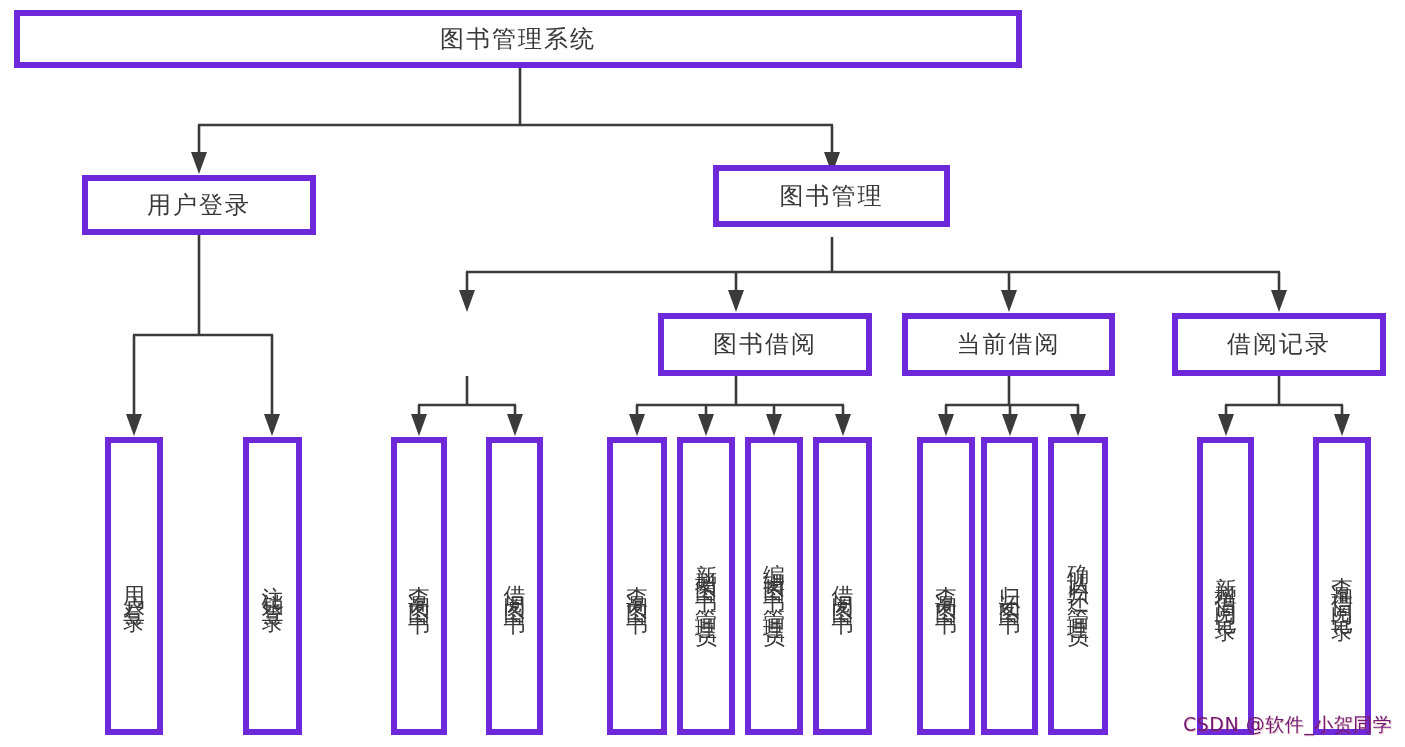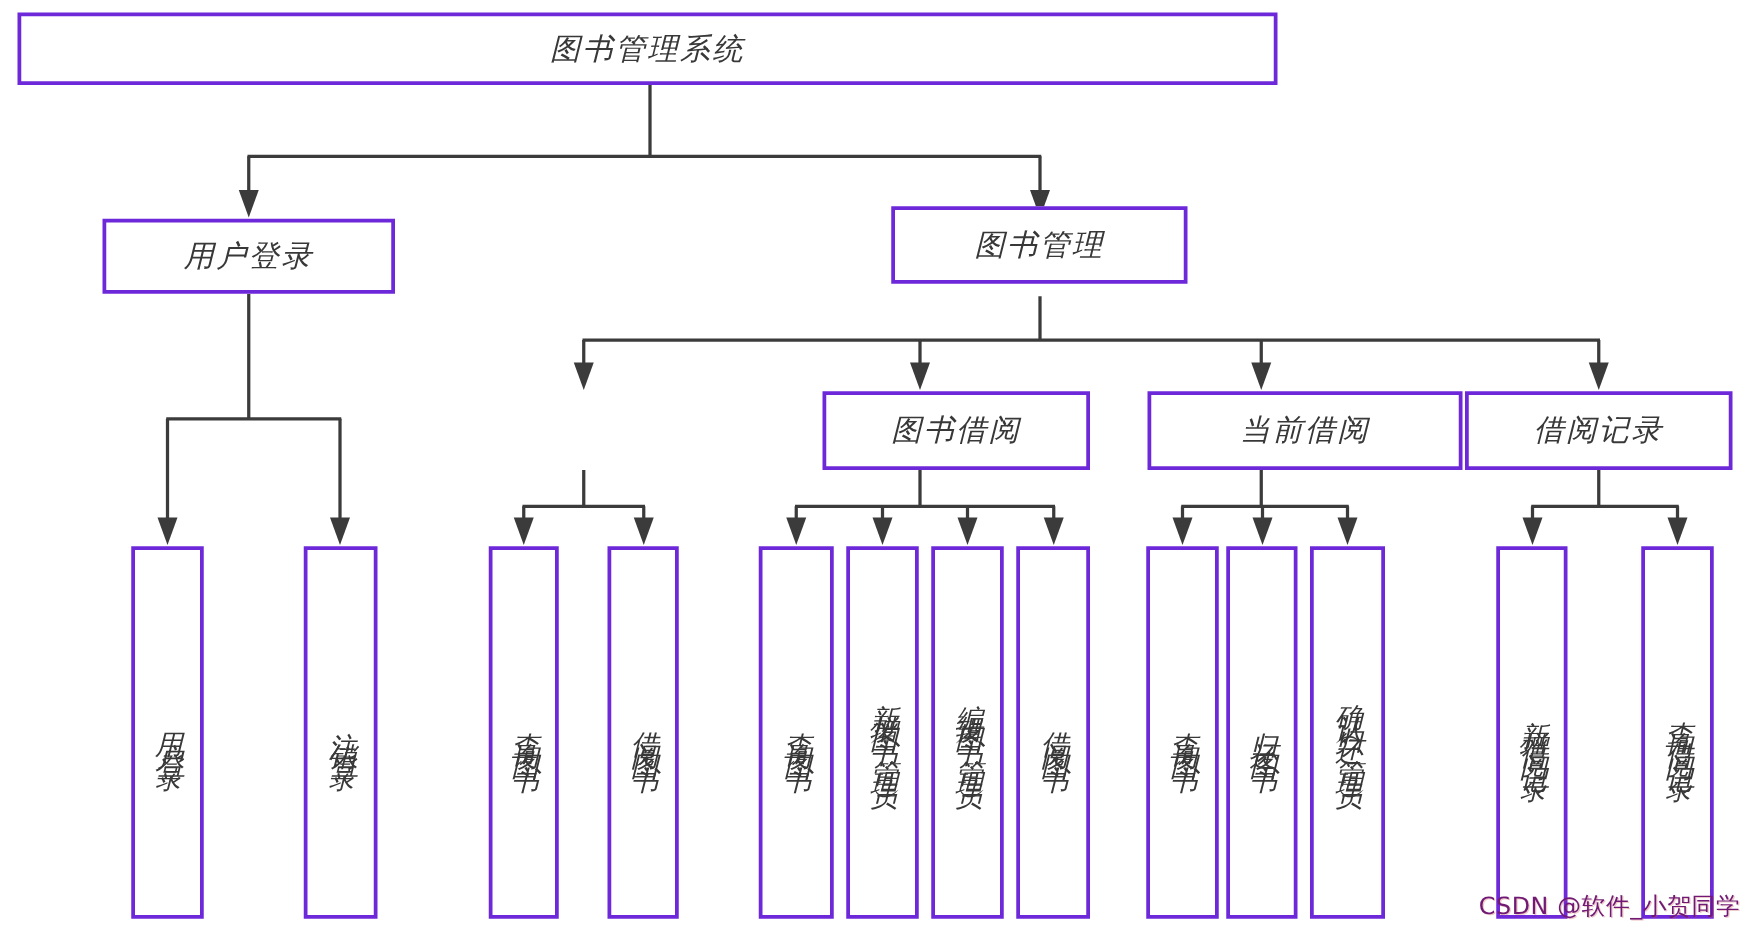--- a/index.html
+++ b/index.html
@@ -8,29 +8,28 @@
     width:1405px;height:747px;
     background:#ffffff;
     font-family:"DejaVu Sans","Liberation Sans",sans-serif;
     color:#383838;
     overflow:hidden;
   }
   svg.connectors{position:absolute;left:0;top:0;width:1405px;height:747px;}
   .box{
     position:absolute;
     box-sizing:border-box;
-    border:3px solid #6d28d9;
+    border:6px solid #6d28d9;
     background:#ffffff;
     display:flex;align-items:center;justify-content:center;
     font-size:24px;
     letter-spacing:2px;
     white-space:nowrap;
     z-index:2;
     line-height:1.2;
-    font-style:italic;
   }
   .box.vert{
     writing-mode:vertical-rl;
     font-size:22px;
     letter-spacing:9px;
     line-height:1;
     padding:4px 0;
   }
   .watermark{
     position:absolute;
@@ -115,21 +114,21 @@
       <polygon points="1334,414 1350,414 1342,436"></polygon>
     </g>
   </svg>
 
   <div class="box" style="left:14px;top:10px;width:1008px;height:58px;">图书管理系统</div>
 
   <div class="box" style="left:82px;top:175px;width:234px;height:60px;">用户登录</div>
   <div class="box" style="left:713px;top:165px;width:237px;height:62px;">图书管理</div>
 
   <div class="box" style="left:658px;top:313px;width:214px;height:63px;">图书借阅</div>
-  <div class="box" style="left:902px;top:313px;width:252px;height:63px;margin-left:16px;">当前借阅</div>
+  <div class="box" style="left:902px;top:313px;width:213px;height:63px;">当前借阅</div>
   <div class="box" style="left:1172px;top:313px;width:214px;height:63px;">借阅记录</div>
 
   <div class="box vert" style="left:105px;top:437px;width:58px;height:298px;">用户登录</div>
   <div class="box vert" style="left:243px;top:437px;width:59px;height:298px;">注销登录</div>
 
   <div class="box vert" style="left:391px;top:437px;width:56px;height:298px;">查询图书</div>
   <div class="box vert" style="left:486px;top:437px;width:57px;height:298px;">借阅图书</div>
 
   <div class="box vert" style="left:607px;top:437px;width:60px;height:298px;">查询图书</div>
   <div class="box vert" style="left:677px;top:437px;width:58px;height:298px;">新增图书（管理员）</div>

